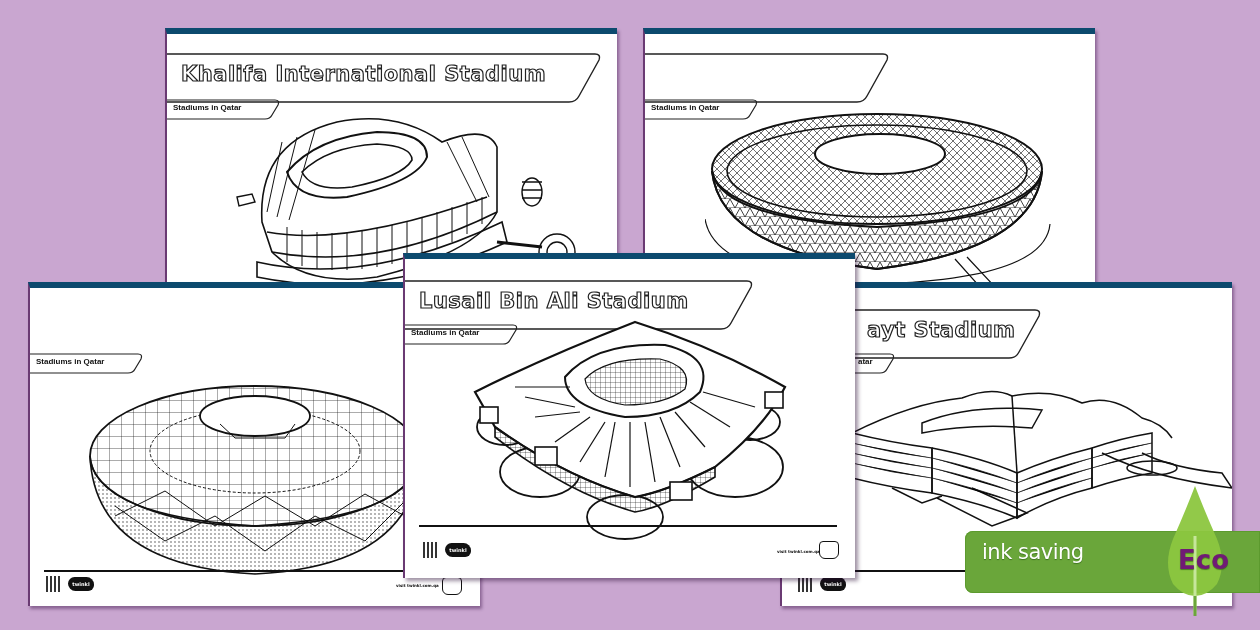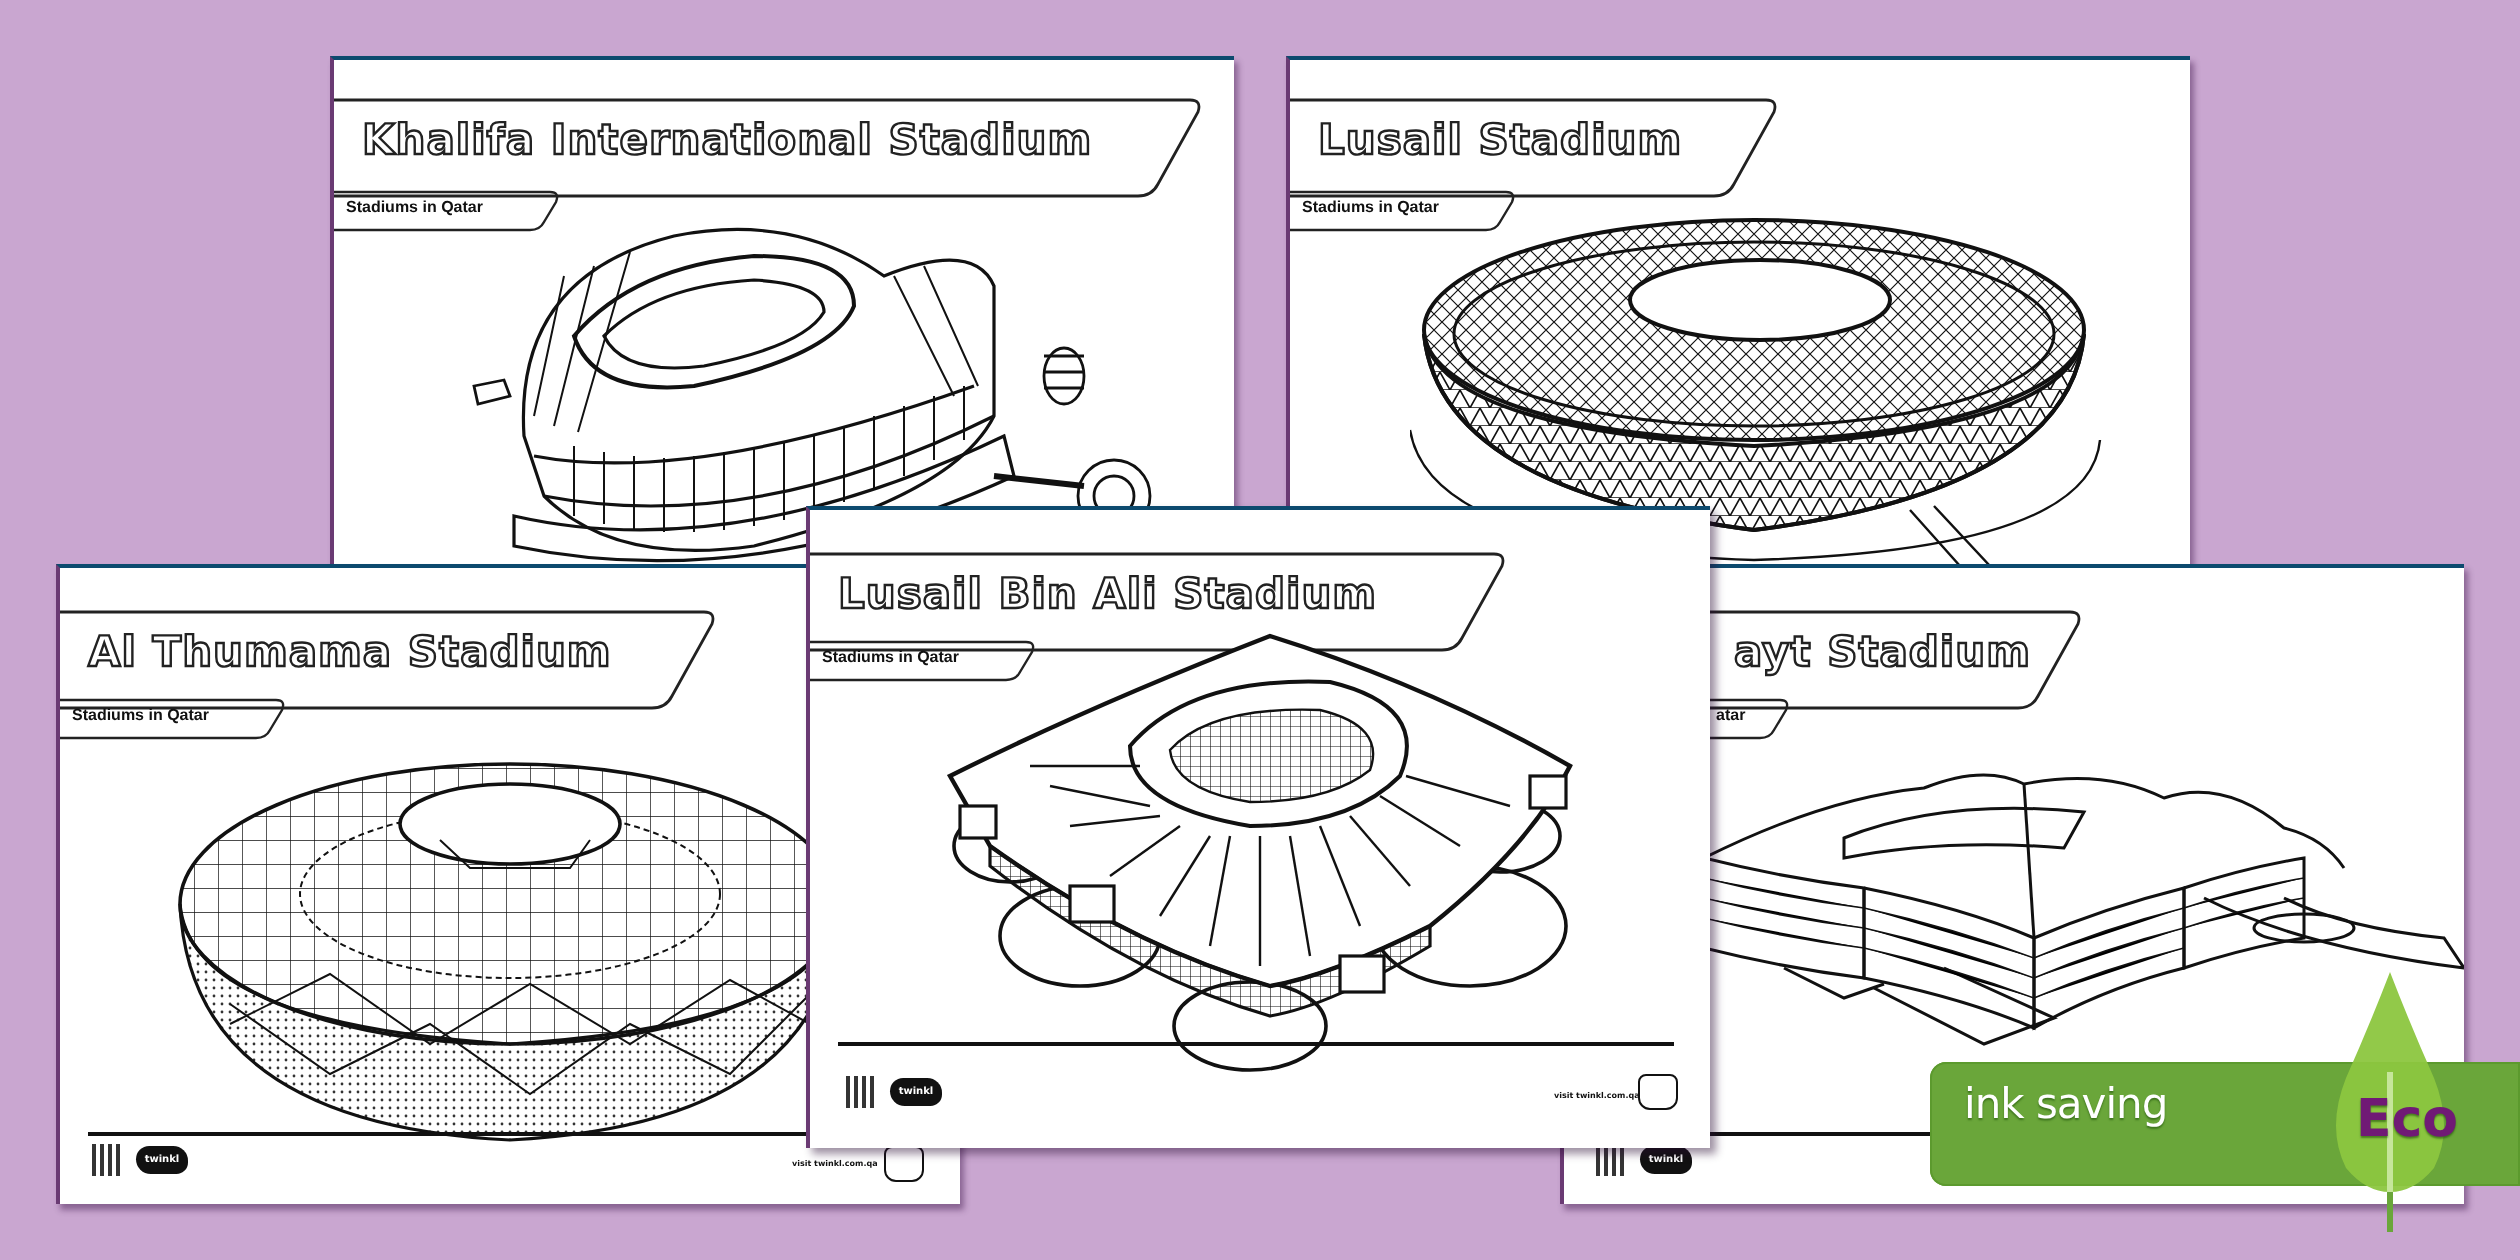--- a/index.html
+++ b/index.html
@@ -6,21 +6,21 @@
   body {
     width:1260px; height:630px; overflow:hidden;
     background:#c9a6d0;
     position:relative;
     font-family:"DejaVu Sans", sans-serif;
   }
   .sheet {
     position:absolute;
     background:#ffffff;
     border-left:2px solid #6a3a73;
-    border-top:2px solid #0c4a6e;
+    border-top:6px solid #0c4a6e;
     box-shadow: 2px 3px 3px rgba(60,20,70,0.45);
     overflow:hidden;
   }
   .title-banner {
     position:absolute; left:0; top:20px;
     height:46px;
     border-top:1.5px solid #222; border-bottom:1.5px solid #222;
   }
   .title-banner svg { position:absolute; left:0; top:-2px; overflow:visible; }
   .title-text {
@@ -130,21 +130,20 @@
       <path d="M10 95 L25 92 L28 100 L12 104 Z"></path>
     </g>
   </svg>
 </div>
 
 <div class="sheet" style="left:643px; top:28px; width:450px; height:252px;">
   <div class="title-banner" style="width:250px; border:none; top:20px;">
     <svg width="260" height="52">
       <path d="M0 2 H238 Q244 2 242 8 L222 44 Q219 50 212 50 H0" fill="none" stroke="#222" stroke-width="1.4"></path>
     </svg>
-    <span class="title-text">Lusail Stadium</span>
   </div>
   <div class="subtitle-tab" style="top:66px; width:120px;">
     <svg width="120" height="20">
       <path d="M0 0 H108 Q113 0 111 5 L105 15 Q103 19 98 19 H0" fill="none" stroke="#222" stroke-width="1.2"></path>
     </svg>
     <span class="subtitle-text">Stadiums in Qatar</span>
   </div>
   <svg class="illus" style="left:60px; top:75px;" width="350" height="180">
     <defs>
       <pattern id="tri" width="10" height="9" patternUnits="userSpaceOnUse">
@@ -158,26 +157,20 @@
     <ellipse cx="172" cy="62" rx="150" ry="46" fill="none" stroke="#111" stroke-width="1.5"></ellipse>
     <ellipse cx="175" cy="45" rx="65" ry="20" fill="#fff" stroke="#111" stroke-width="2"></ellipse>
     <path d="M7 62 Q15 140 172 160 Q330 140 337 62 Q330 110 172 118 Q15 110 7 62 Z" fill="url(#tri)" stroke="#111" stroke-width="2"></path>
     <path d="M7 62 Q15 140 172 160 Q330 140 337 62" fill="none" stroke="#111" stroke-width="2"></path>
     <path d="M0 110 Q10 170 172 175 Q340 170 345 115" fill="none" stroke="#111" stroke-width="1.2"></path>
     <path d="M250 150 L275 178 M262 148 L290 178" stroke="#111" stroke-width="1.2"></path>
   </svg>
 </div>
 
 <div class="sheet" style="left:28px; top:282px; width:450px; height:318px;">
-  <div class="title-banner" style="width:340px; border:none; top:22px;">
-    <svg width="340" height="52">
-      <path d="M0 2 H322 Q328 2 326 8 L306 44 Q303 50 296 50 H0" fill="none" stroke="#222" stroke-width="1.4"></path>
-    </svg>
-    <span class="title-text">Al Thumama Stadium</span>
-  </div>
   <div class="subtitle-tab" style="top:66px; width:120px;">
     <svg width="120" height="20">
       <path d="M0 0 H108 Q113 0 111 5 L105 15 Q103 19 98 19 H0" fill="none" stroke="#222" stroke-width="1.2"></path>
     </svg>
     <span class="subtitle-text">Stadiums in Qatar</span>
   </div>
   <svg class="illus" style="left:55px; top:88px;" width="340" height="200">
     <defs>
       <pattern id="grid" width="12" height="12" patternUnits="userSpaceOnUse">
         <path d="M0 0 H12 M0 0 V12" stroke="#111" stroke-width="0.7"></path>

